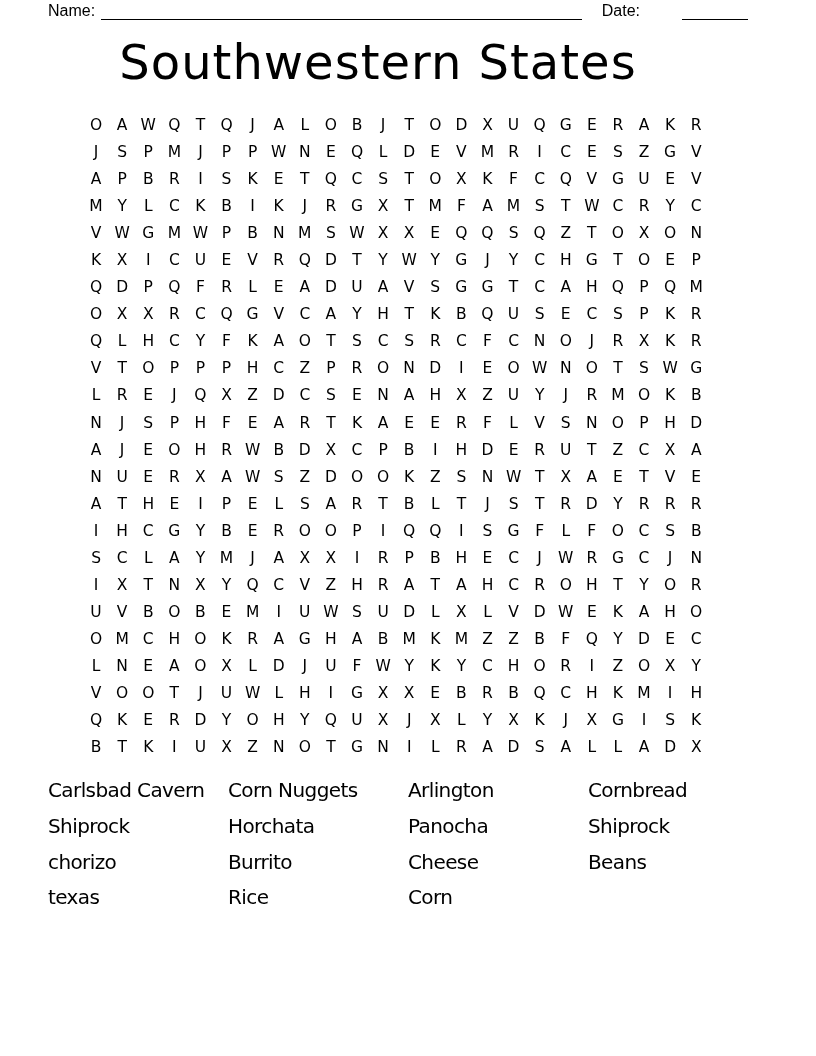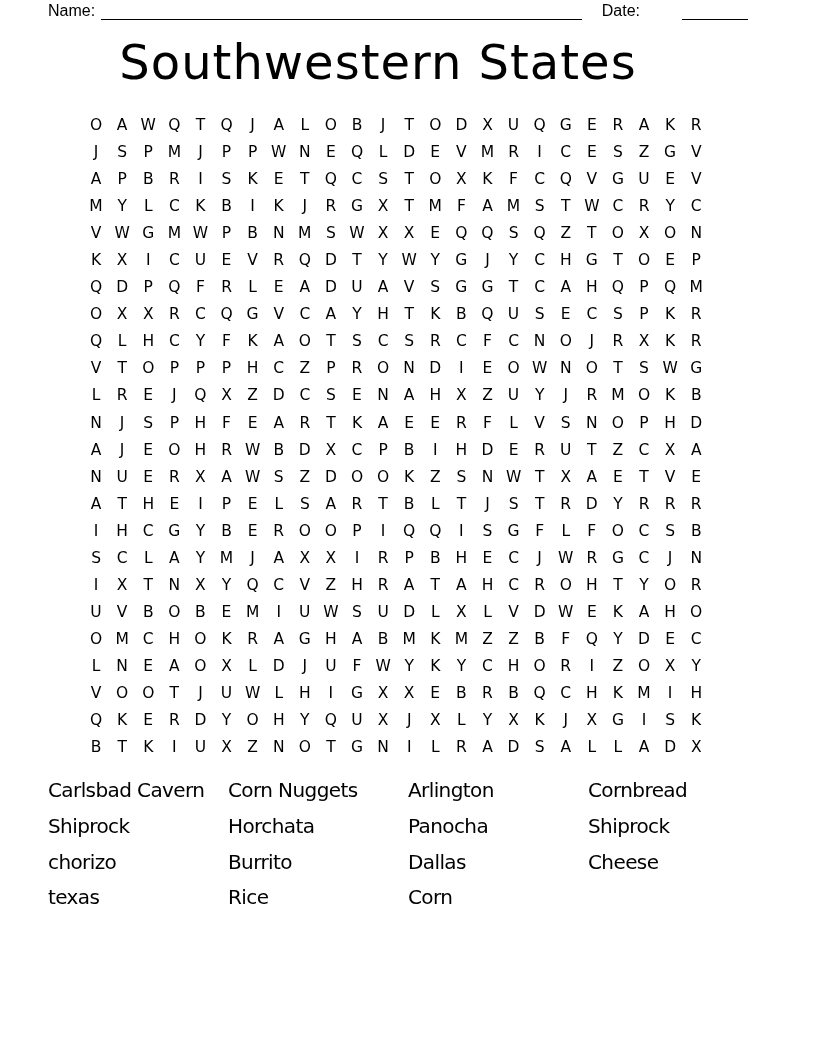--- a/index.html
+++ b/index.html
@@ -632,18 +632,18 @@
     <div class="word">Carlsbad Cavern</div>
     <div class="word">Corn Nuggets</div>
     <div class="word">Arlington</div>
     <div class="word">Cornbread</div>
     <div class="word">Shiprock</div>
     <div class="word">Horchata</div>
     <div class="word">Panocha</div>
     <div class="word">Shiprock</div>
     <div class="word">chorizo</div>
     <div class="word">Burrito</div>
-    <div class="word">Dallas</div>
     <div class="word">Cheese</div>
+    <div class="word">Beans</div>
     <div class="word">texas</div>
     <div class="word">Rice</div>
     <div class="word">Corn</div>
   </div>
 
 </body></html>

